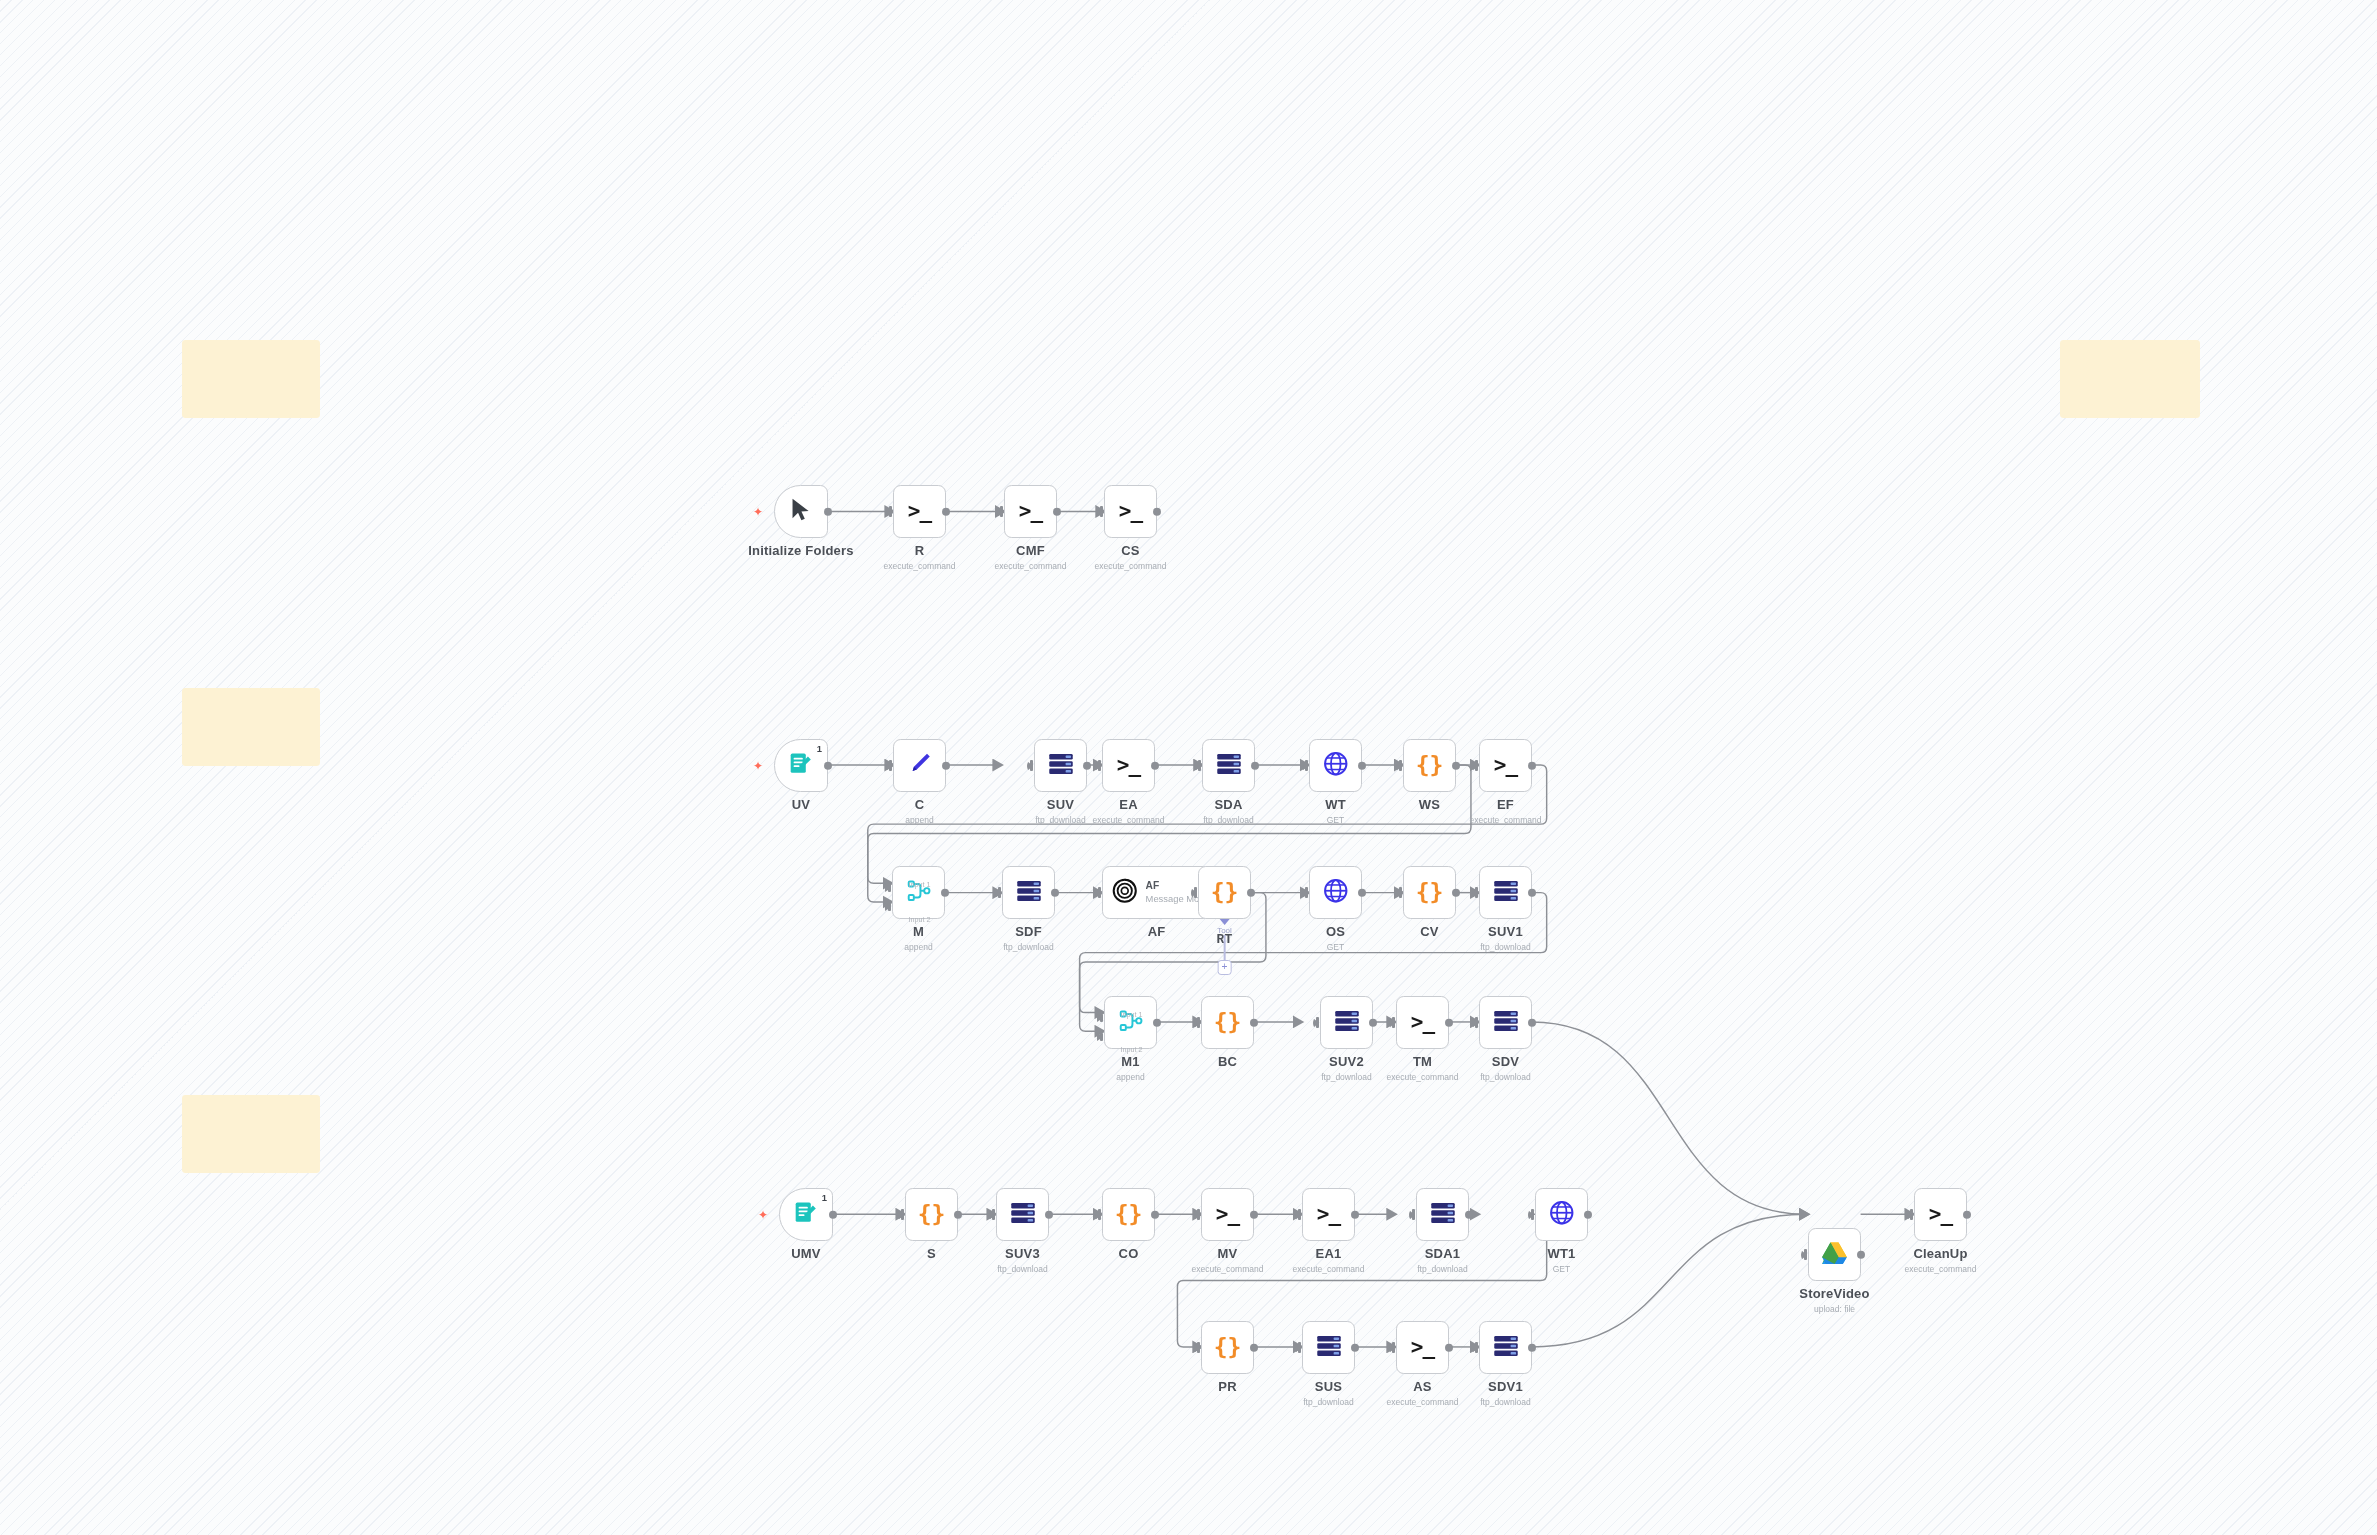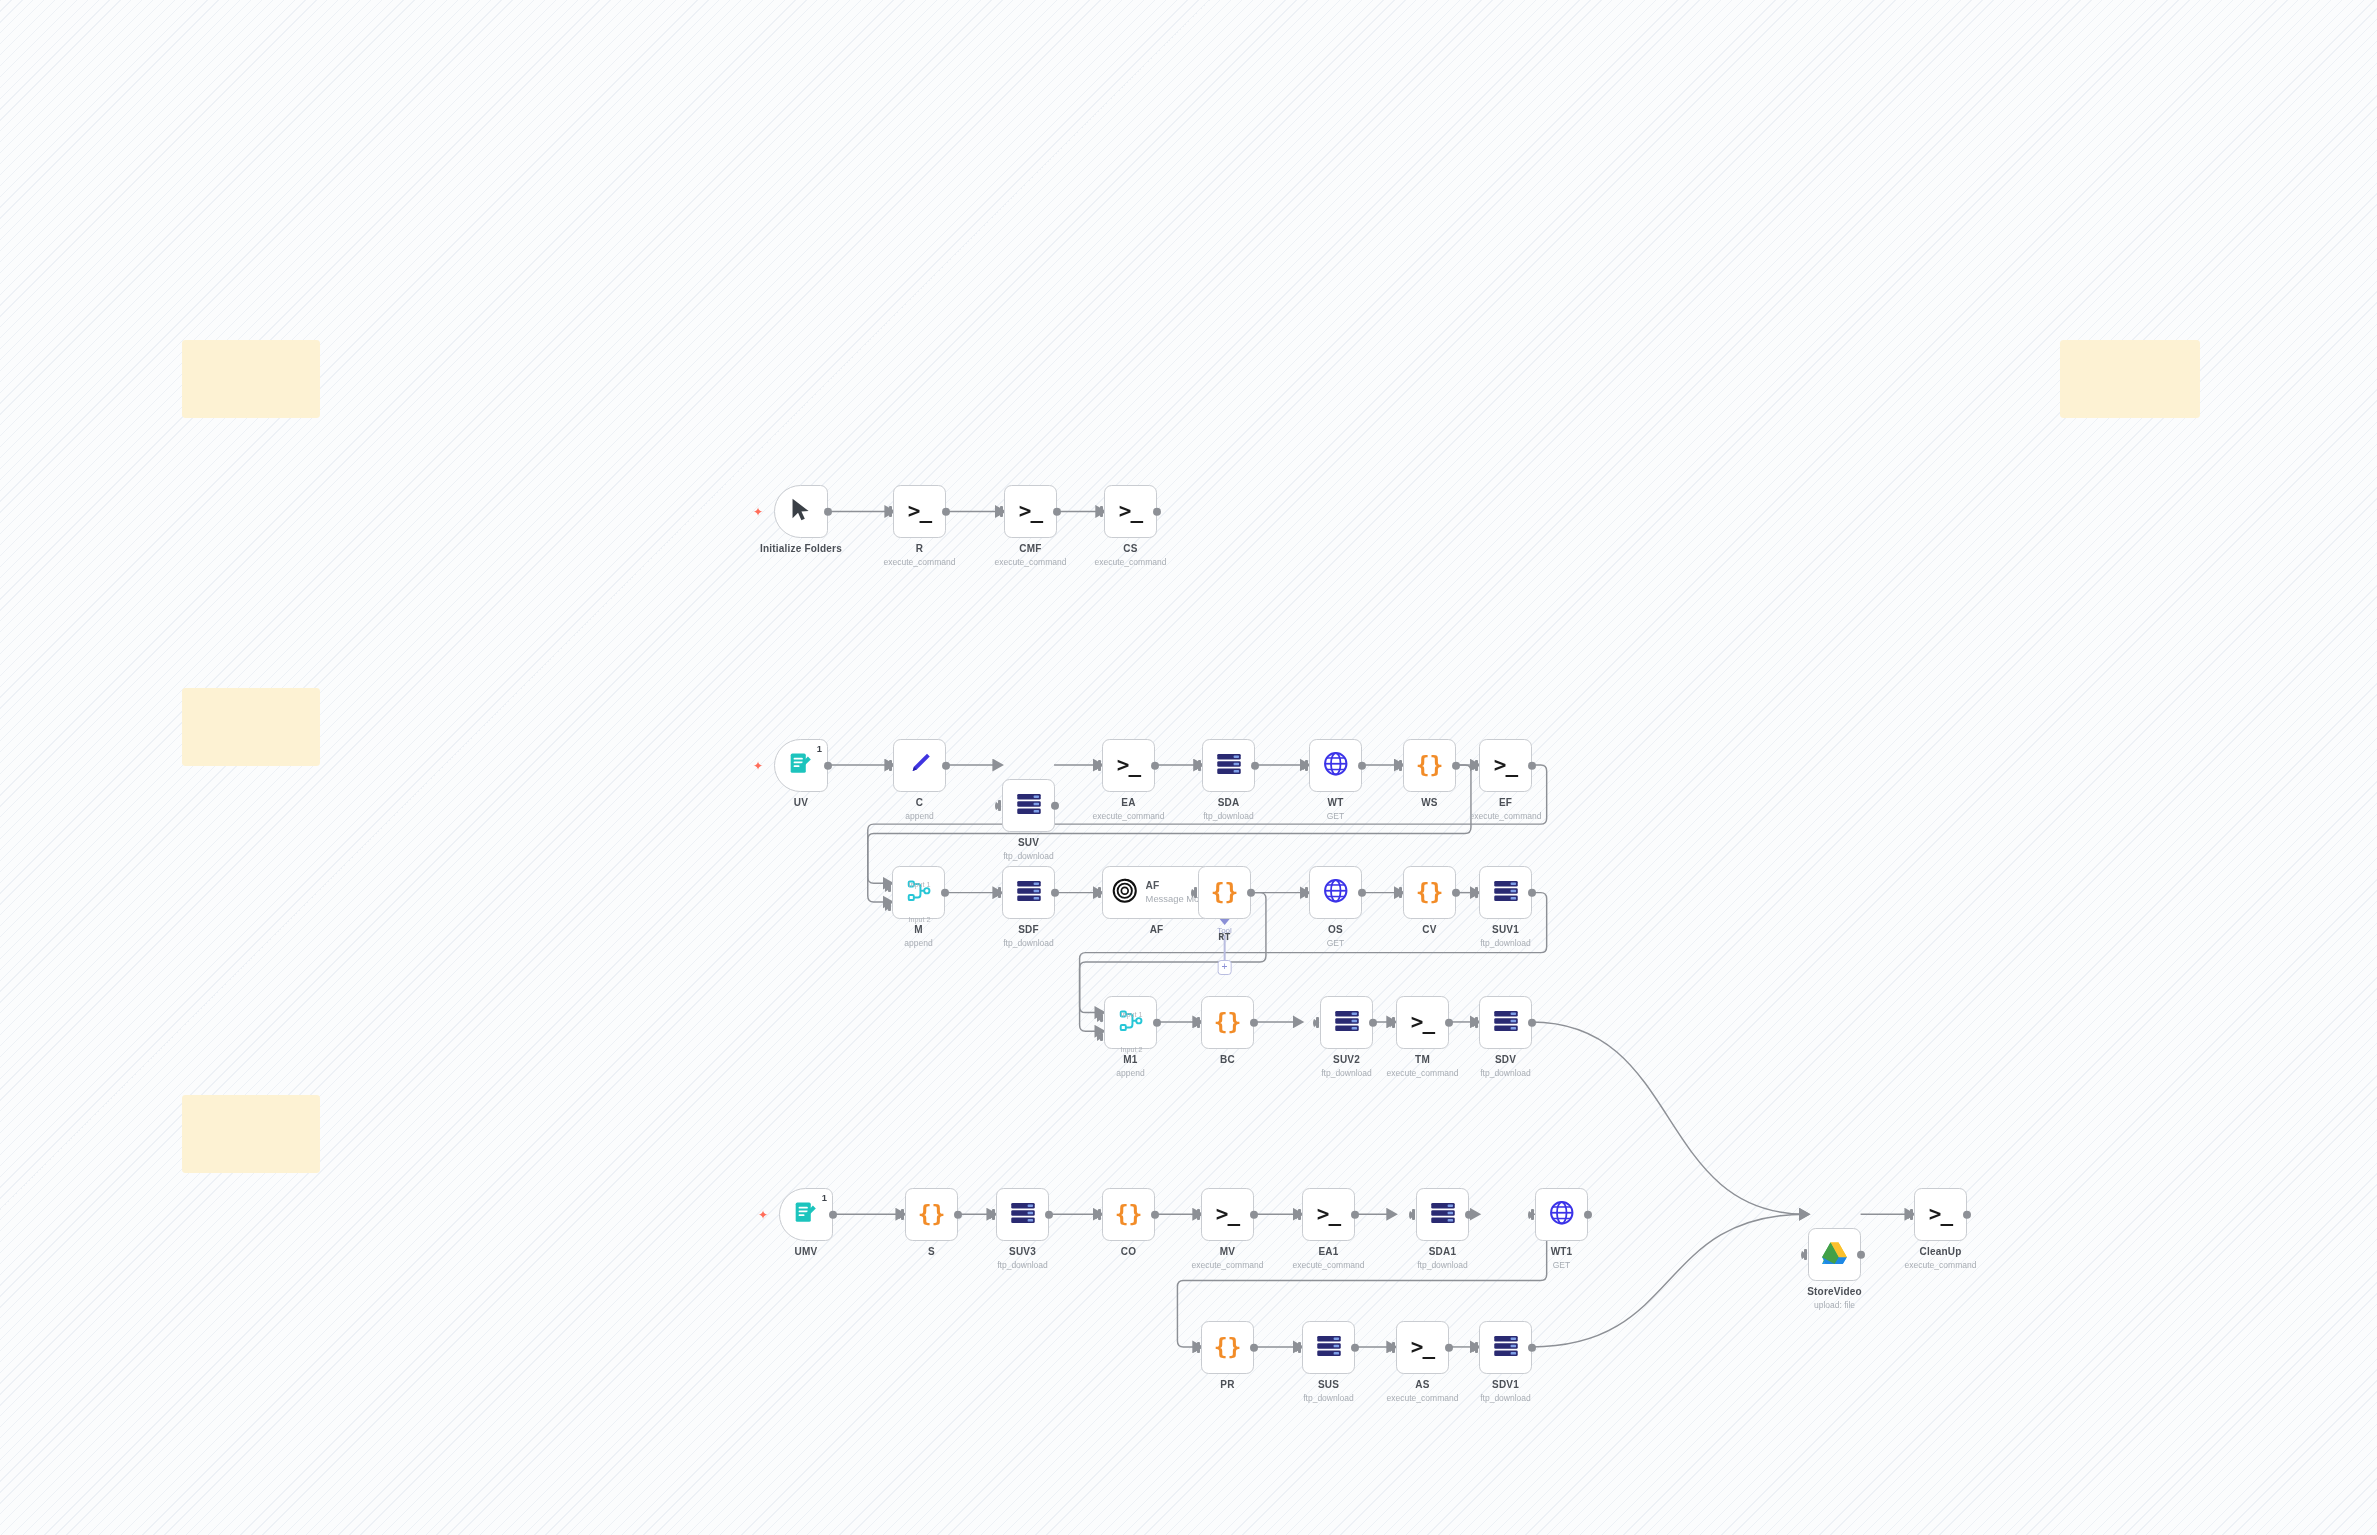--- a/index.html
+++ b/index.html
@@ -62,21 +62,21 @@
   .node-labels {
     position: absolute;
     top: 58px;
     left: 50%;
     transform: translateX(-50%);
     text-align: center;
     width: 128px;
     pointer-events: none;
   }
   .node-title {
-    font-size: 10px;
+    font-size: 13px;
     font-weight: 700;
     color: #4b4f56;
     letter-spacing: 0.2px;
     white-space: nowrap;
   }
   .node-sub {
     font-size: 8.5px;
     color: #a7acb3;
     margin-top: 2.6px;
     white-space: nowrap;
@@ -337,21 +337,21 @@
               <path d="M6.6 23.4 L8.2 18.5 L11.5 21.8 Z" fill="#241fa8"></path>
             </svg></span>
           <span class="port in"></span>
           <span class="port out"></span>
         </div>
         <div class="node-labels">
           <div class="node-title">C</div>
           <div class="node-sub">append</div>
         </div>
       </div>
-      <div class="node" style="left: 1002px; top: 739px; margin-top: 40px;">
+      <div class="node" style="left: 1034px; top: 739px;">
         <div class="node-box">
           <span class="ico"><svg width="26" height="22" viewBox="0 0 31 26">
               <rect x="1.5" y="1" width="28" height="6.6" rx="1.6" fill="#2a2a72"></rect>
               <rect x="1.5" y="9.7" width="28" height="6.6" rx="1.6" fill="#2a2a72"></rect>
               <rect x="1.5" y="18.4" width="28" height="6.6" rx="1.6" fill="#2a2a72"></rect>
               <rect x="21" y="2.8" width="6.5" height="3" rx="1" fill="#7f9fe8"></rect>
               <rect x="21" y="11.5" width="6.5" height="3" rx="1" fill="#7f9fe8"></rect>
               <rect x="21" y="20.2" width="6.5" height="3" rx="1" fill="#7f9fe8"></rect>
             </svg></span>
           <span class="port in"></span>

